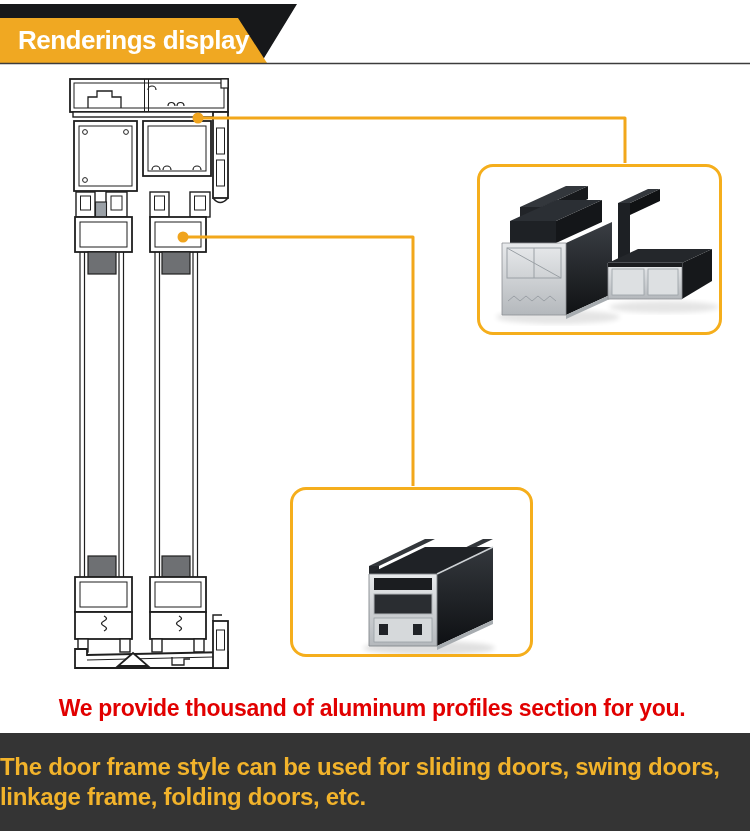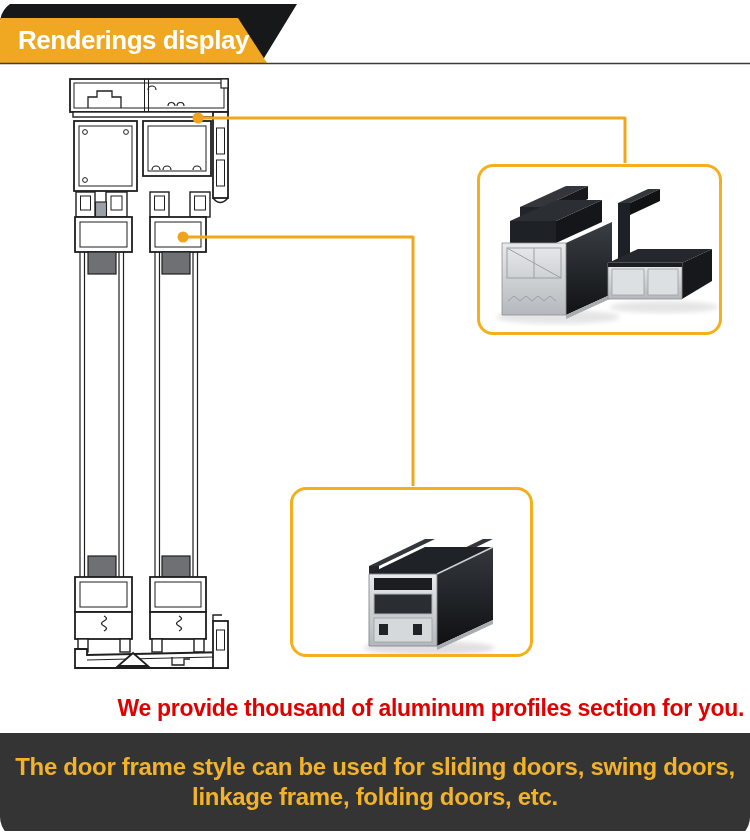--- a/index.html
+++ b/index.html
@@ -1,19 +1,19 @@
 <!DOCTYPE html>
 <html><head>
 <meta charset="utf-8">
 <style>
   * { margin:0; padding:0; box-sizing:border-box; }
   html,body { background:#ffffff; }
   .page {
     position:relative; width:750px; height:840px; overflow:hidden;
-    background:#ffffff; font-family:"Liberation Sans", sans-serif;border-radius:23px;
+    background:#ffffff; font-family:"Liberation Sans", sans-serif;
   }
   
   .hdr-svg { position:absolute; left:0; top:0; }
   .hdr-title {
     position:absolute; left:18px; top:25px; width:230px;
     color:#ffffff; font-size:26px; font-weight:700; letter-spacing:-0.5px;
     white-space:nowrap;
   }
   
   .cad-svg { position:absolute; left:58px; top:70px; }
@@ -22,27 +22,27 @@
   .pbox {
     position:absolute; background:#ffffff;
     border:3px solid #F5AE1C; border-radius:16px; overflow:hidden;
   }
   .pbox1 { left:477px; top:164px; width:245px; height:171px; }
   .pbox2 { left:290px; top:487px; width:243px; height:170px; }
   .pbox svg { display:block; width:100%; height:100%; }
   
   .caption {
     position:absolute; left:0; top:695px; width:744px;
-    text-align:right; color:#E10000; font-size:23px; font-weight:700;
+    text-align:center; color:#E10000; font-size:23px; font-weight:700;
     letter-spacing:-0.3px;
   }
   
   .footer {
     position:absolute; left:0; top:733px; width:750px; height:98px;
-    background:#343434; color:#F2B32B; text-align:center;
+    background:#343434; color:#F2B32B; 
     font-size:24px; font-weight:700; line-height:30px; padding-top:19px;
     letter-spacing:-0.3px;
   }
 </style>
 </head>
 <body>
 
 <div class="page">
 
   <svg class="hdr-svg" width="750" height="66" viewBox="0 0 750 66">

